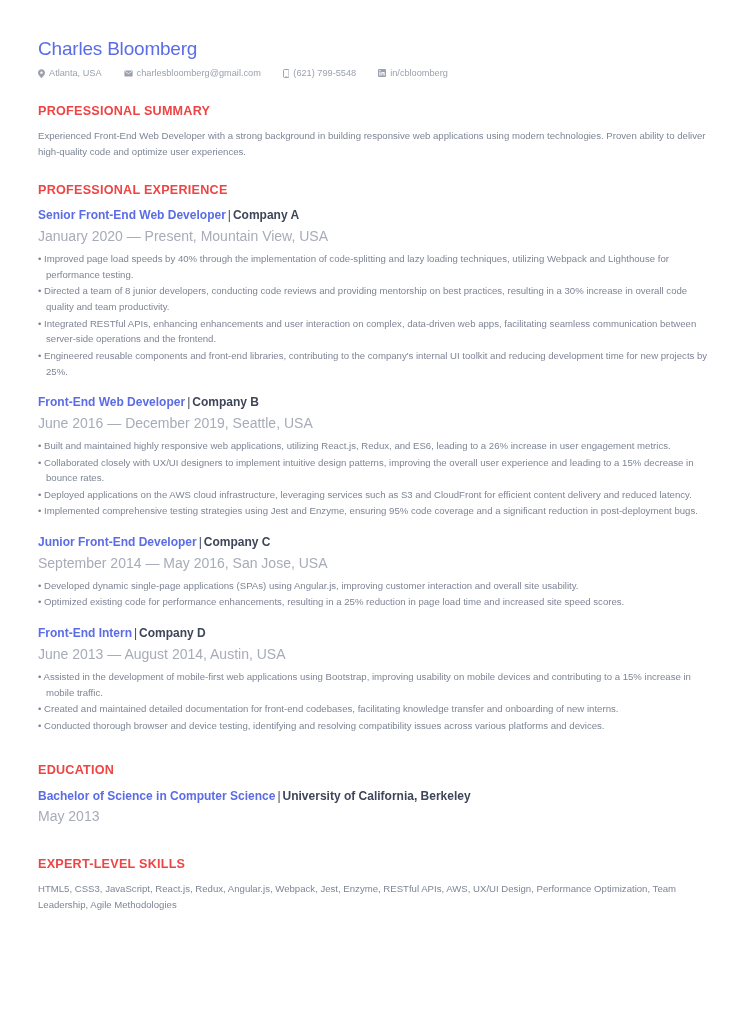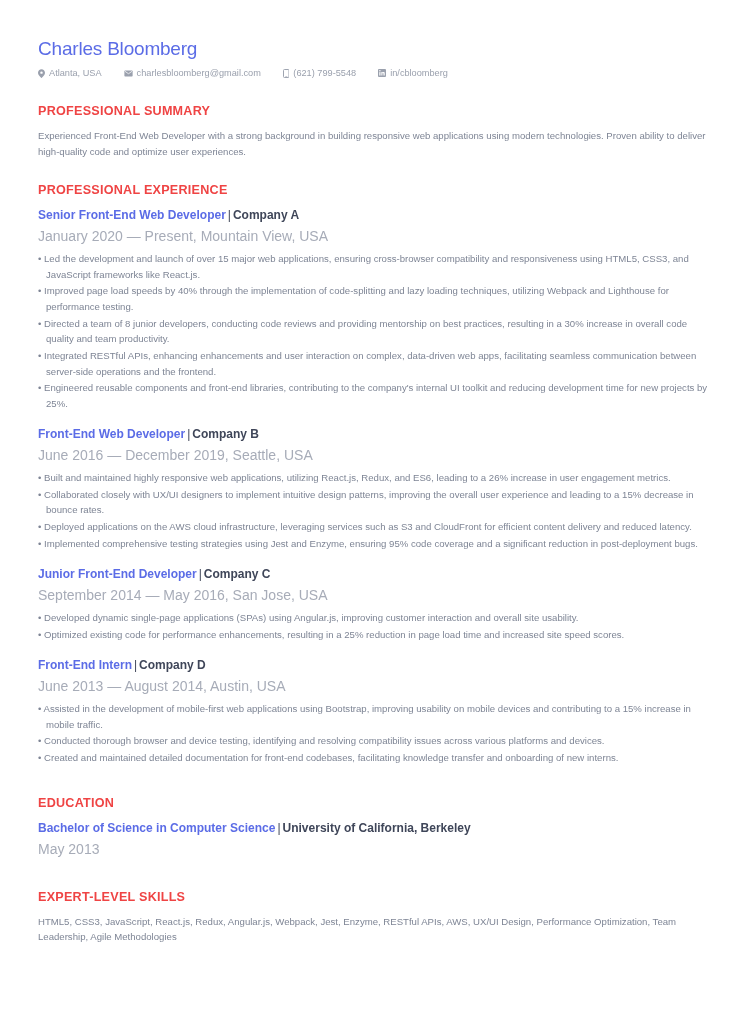--- a/index.html
+++ b/index.html
@@ -178,21 +178,20 @@
 
   <div class="section section-gap-lg">
     <h2 class="section-title">PROFESSIONAL EXPERIENCE</h2>
 
     <div class="entry">
       <div class="entry-head">
         <span class="entry-role">Senior Front-End Web Developer</span><span class="entry-sep">|</span><span class="entry-org">Company A</span>
       </div>
       <div class="entry-meta">January 2020 — Present, Mountain View, USA</div>
       <ul class="bullets">
-        <li>Led the development and launch of over 15 major web applications, ensuring cross-browser compatibility and responsiveness using HTML5, CSS3, and JavaScript frameworks like React.js.</li>
         <li>Improved page load speeds by 40% through the implementation of code-splitting and lazy loading techniques, utilizing Webpack and Lighthouse for performance testing.</li>
         <li>Directed a team of 8 junior developers, conducting code reviews and providing mentorship on best practices, resulting in a 30% increase in overall code quality and team productivity.</li>
         <li>Integrated RESTful APIs, enhancing enhancements and user interaction on complex, data-driven web apps, facilitating seamless communication between server-side operations and the frontend.</li>
         <li>Engineered reusable components and front-end libraries, contributing to the company's internal UI toolkit and reducing development time for new projects by 25%.</li>
       </ul>
     </div>
 
     <div class="entry">
       <div class="entry-head">
         <span class="entry-role">Front-End Web Developer</span><span class="entry-sep">|</span><span class="entry-org">Company B</span>
@@ -217,22 +216,22 @@
       </ul>
     </div>
 
     <div class="entry">
       <div class="entry-head">
         <span class="entry-role">Front-End Intern</span><span class="entry-sep">|</span><span class="entry-org">Company D</span>
       </div>
       <div class="entry-meta">June 2013 — August 2014, Austin, USA</div>
       <ul class="bullets">
         <li>Assisted in the development of mobile-first web applications using Bootstrap, improving usability on mobile devices and contributing to a 15% increase in mobile traffic.</li>
+        <li>Created and maintained detailed documentation for front-end codebases, facilitating knowledge transfer and onboarding of new interns.</li>
         <li>Conducted thorough browser and device testing, identifying and resolving compatibility issues across various platforms and devices.</li>
-        <li>Created and maintained detailed documentation for front-end codebases, facilitating knowledge transfer and onboarding of new interns.</li>
       </ul>
     </div>
   </div>
 
   <div class="section section-gap-xl">
     <h2 class="section-title">EDUCATION</h2>
     <div class="edu-entry">
       <div class="entry-head">
         <span class="entry-role">Bachelor of Science in Computer Science</span><span class="entry-sep">|</span><span class="entry-org">University of California, Berkeley</span>
       </div>

